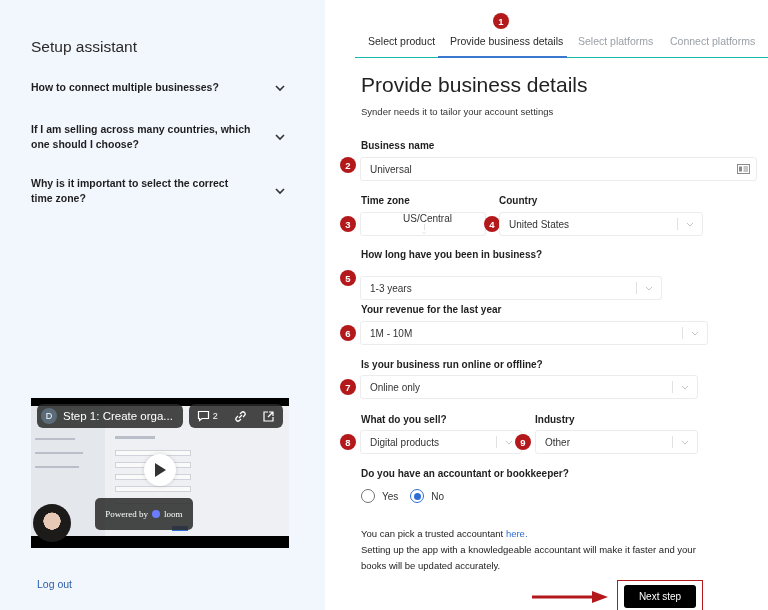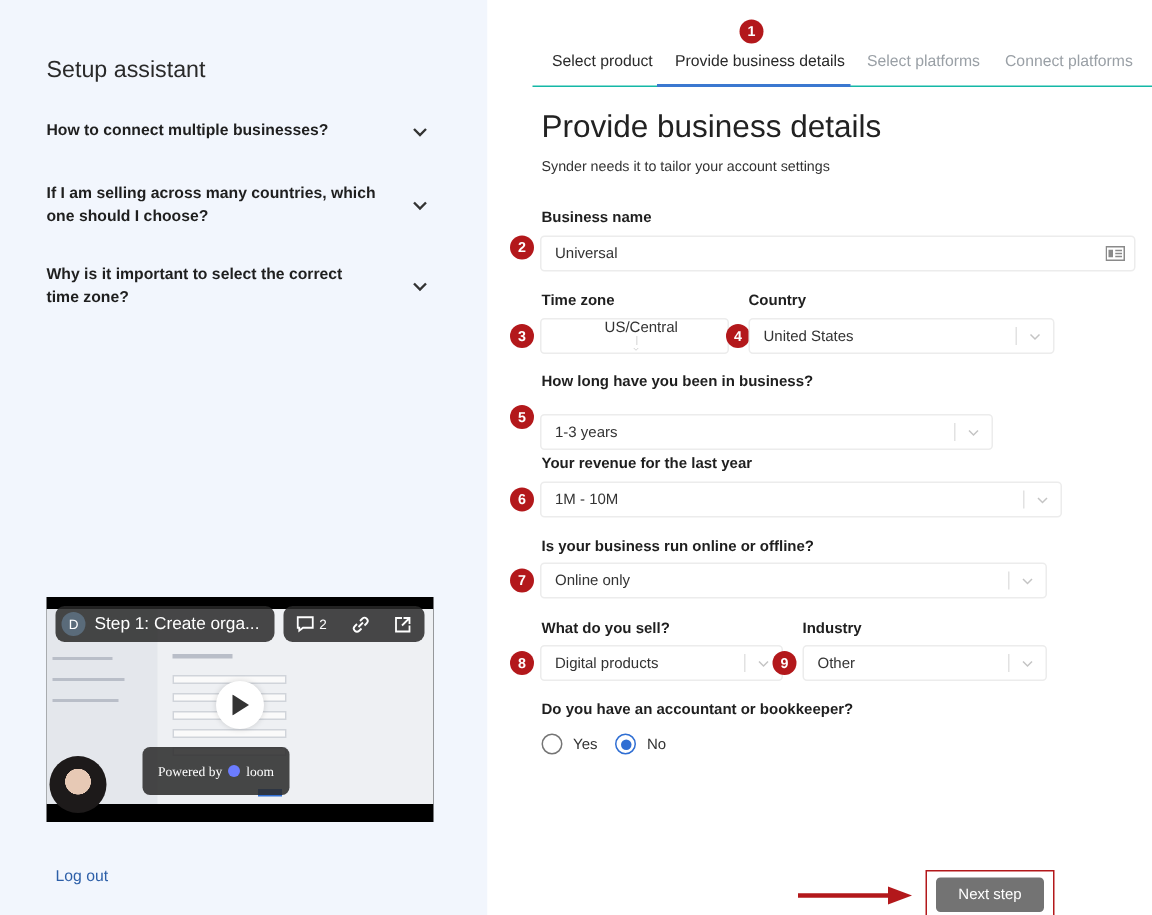--- a/index.html
+++ b/index.html
@@ -44,21 +44,21 @@
   .field .val { flex: 1; }
   .field .sep { width: 1px; height: 12px; background: #e2e2e2; margin-right: 7px; }
   .field .dd { width: 10px; height: 10px; margin-right: 7px; }
   .radio-row { position: absolute; left: 36px; top: 489px; display: flex; align-items: center; font-size: 10px; color: #333; }
   .radio { width: 14px; height: 14px; border-radius: 50%; border: 1.5px solid #757575; display: inline-flex; align-items: center; justify-content: center; margin-right: 7px; cursor: pointer; }
   .radio.on { border-color: #2f6ed3; }
   .radio.on::after { content: ""; width: 7px; height: 7px; border-radius: 50%; background: #2f6ed3; }
   .info { position: absolute; left: 36px; top: 526px; font-size: 9.5px; line-height: 16px; color: #222; width: 360px; }
   .info a { color: #2f6ed3; text-decoration: none; cursor: pointer; }
   .next-frame { position: absolute; left: 292px; top: 580px; width: 86px; height: 32px; border: 1.5px solid #b3181b; }
-  .next-btn { position: absolute; left: 299px; top: 585px; width: 72px; height: 23px; background: #737373; color: #fff; border-radius: 3px; font-size: 10px; display: flex; align-items: center; justify-content: center; cursor: pointer; border: none; }
+  .next-btn { position: absolute; left: 299px; top: 585px; width: 72px; height: 23px; background: #000000; color: #fff; border-radius: 3px; font-size: 10px; display: flex; align-items: center; justify-content: center; cursor: pointer; border: none; }
   .arrow { position: absolute; left: 205px; top: 590px; width: 80px; height: 14px; }
 </style>
 </head>
 <body>
 
 <div class="root">
 
   <aside class="sidebar">
     <div class="sb-title">Setup assistant</div>
 
@@ -222,20 +222,24 @@
     </div>
 
     <div class="lbl" style="left:36px;top:468px;">Do you have an accountant or bookkeeper?</div>
     <div class="radio-row">
       <span class="radio"></span>
       <span style="margin-right:12px;">Yes</span>
       <span class="radio on"></span>
       <span>No</span>
     </div>
 
+    <div class="info">
+      <span>You can pick a trusted accountant </span><a>here.</a><br>
+      <span>Setting up the app with a knowledgeable accountant will make it faster and your books will be updated accurately.</span>
+    </div>
 
     <svg class="arrow" viewBox="0 0 80 14">
         <path d="M2 7 H64" stroke="#b3181b" stroke-width="3"></path>
         <path d="M62 1 L78 7 L62 13 Z" fill="#b3181b"></path>
       </svg>
     <div class="next-frame"></div>
     <button class="next-btn">Next step</button>
   </main>
 </div>
 

